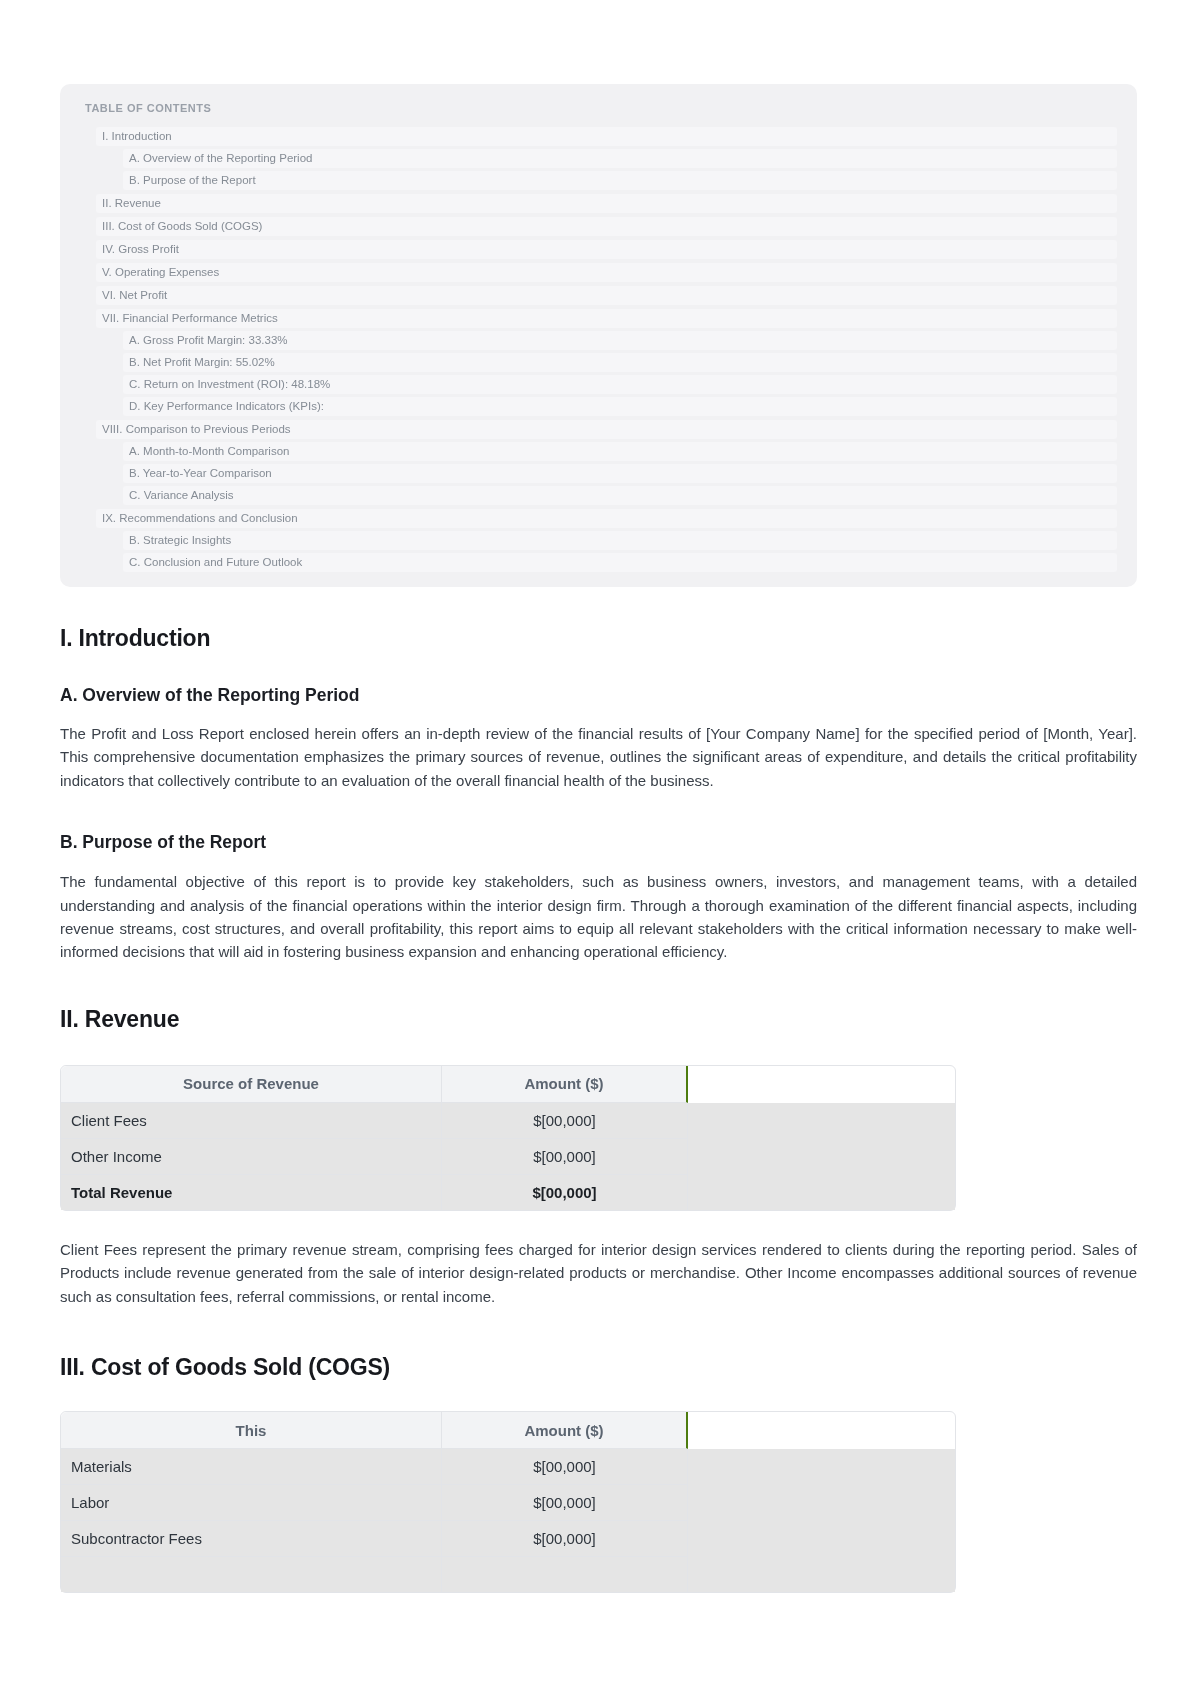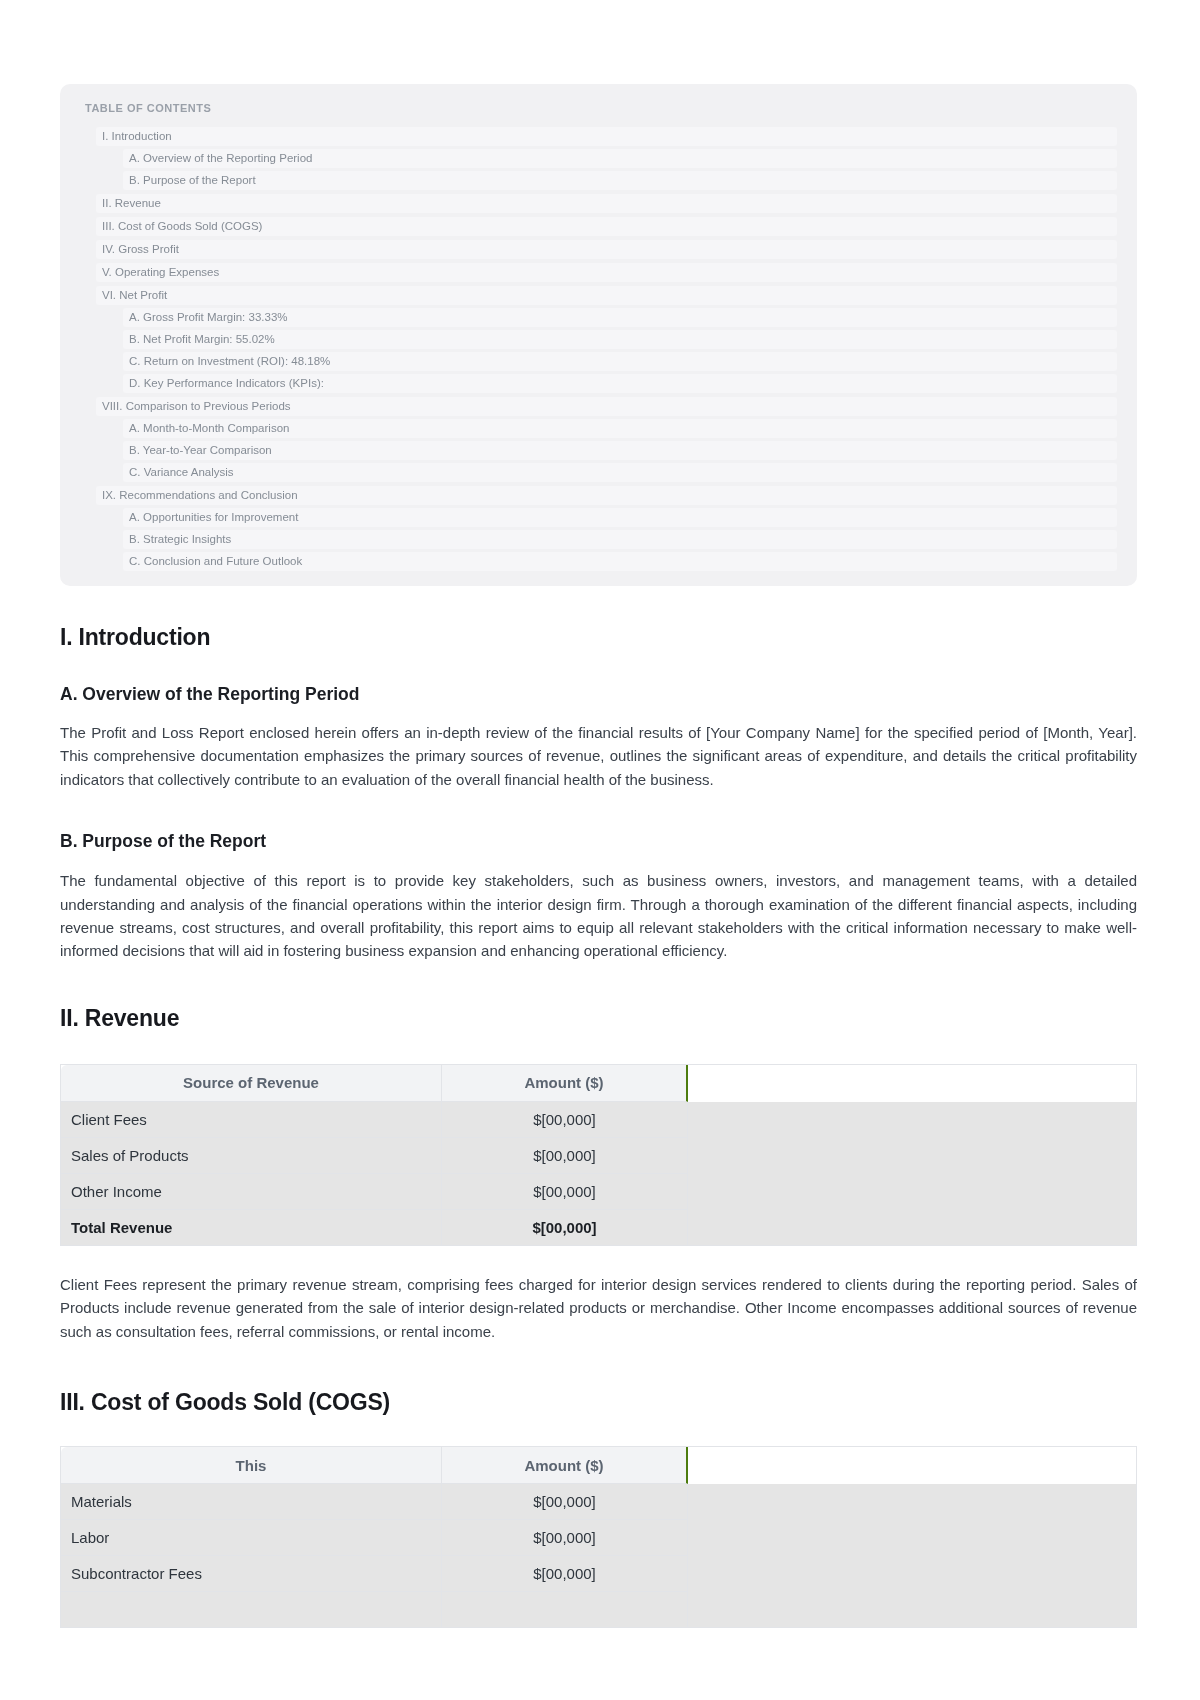--- a/index.html
+++ b/index.html
@@ -69,24 +69,24 @@
   .h-purpose { margin-top: 39px; }
   .p-purpose { margin-top: 17px; }
   .h-revenue { margin-top: 41px; }
   .t-revenue { margin-top: 32px; }
   .p-revenue { margin-top: 27px; }
   .h-cogs    { margin-top: 45px; }
   .t-cogs    { margin-top: 30px; }
 
   
   .data-table {
-    width: 1077px;
+    width: 896px;
     box-sizing: border-box;
     border: 1px solid #e2e4e8;
-    border-radius: 0;
+    border-radius: 6px;
   }
   .data-table table {
     width: 100%;
     border-collapse: separate;
     border-spacing: 0;
     table-layout: fixed;
   }
   .data-table col.w1 { width: 381px; }
   .data-table col.w2 { width: 246px; }
   .data-table th {
@@ -123,30 +123,30 @@
     <div class="toc-title">TABLE OF CONTENTS</div>
     <div>
         <div class="toc-item level-1">I. Introduction</div>
         <div class="toc-item level-2">A. Overview of the Reporting Period</div>
         <div class="toc-item level-2">B. Purpose of the Report</div>
         <div class="toc-item level-1">II. Revenue</div>
         <div class="toc-item level-1">III. Cost of Goods Sold (COGS)</div>
         <div class="toc-item level-1">IV. Gross Profit</div>
         <div class="toc-item level-1">V. Operating Expenses</div>
         <div class="toc-item level-1">VI. Net Profit</div>
+        <div class="toc-item level-1">VII. Financial Performance Metrics</div>
         <div class="toc-item level-2">A. Gross Profit Margin: 33.33%</div>
         <div class="toc-item level-2">B. Net Profit Margin: 55.02%</div>
         <div class="toc-item level-2">C. Return on Investment (ROI): 48.18%</div>
         <div class="toc-item level-2">D. Key Performance Indicators (KPIs):</div>
         <div class="toc-item level-1">VIII. Comparison to Previous Periods</div>
         <div class="toc-item level-2">A. Month-to-Month Comparison</div>
         <div class="toc-item level-2">B. Year-to-Year Comparison</div>
         <div class="toc-item level-2">C. Variance Analysis</div>
         <div class="toc-item level-1">IX. Recommendations and Conclusion</div>
-        <div class="toc-item level-2">A. Opportunities for Improvement</div>
         <div class="toc-item level-2">B. Strategic Insights</div>
         <div class="toc-item level-2">C. Conclusion and Future Outlook</div>
       </div>
   </div>
 
   <h1 class="h1 h-intro">I. Introduction</h1>
 
   <h2 class="h2 h-overview">A. Overview of the Reporting Period</h2>
   <p class="body-p p-overview">The Profit and Loss Report enclosed herein offers an in-depth review of the financial results of [Your Company Name] for the specified period of [Month, Year]. This comprehensive documentation emphasizes the primary sources of revenue, outlines the significant areas of expenditure, and details the critical profitability indicators that collectively contribute to an evaluation of the overall financial health of the business.</p>
 
@@ -169,25 +169,20 @@
             <th class="c3"></th>
           </tr>
         </thead>
       <tbody>
           <tr>
             <td class="c1">Client Fees</td>
             <td class="c2">$[00,000]</td>
             <td class="c3"></td>
           </tr>
           <tr>
-            <td class="c1">Sales of Products</td>
-            <td class="c2">$[00,000]</td>
-            <td class="c3"></td>
-          </tr>
-          <tr>
             <td class="c1">Other Income</td>
             <td class="c2">$[00,000]</td>
             <td class="c3"></td>
           </tr>
           <tr class="total">
             <td class="c1">Total Revenue</td>
             <td class="c2">$[00,000]</td>
             <td class="c3"></td>
           </tr>
         </tbody>

